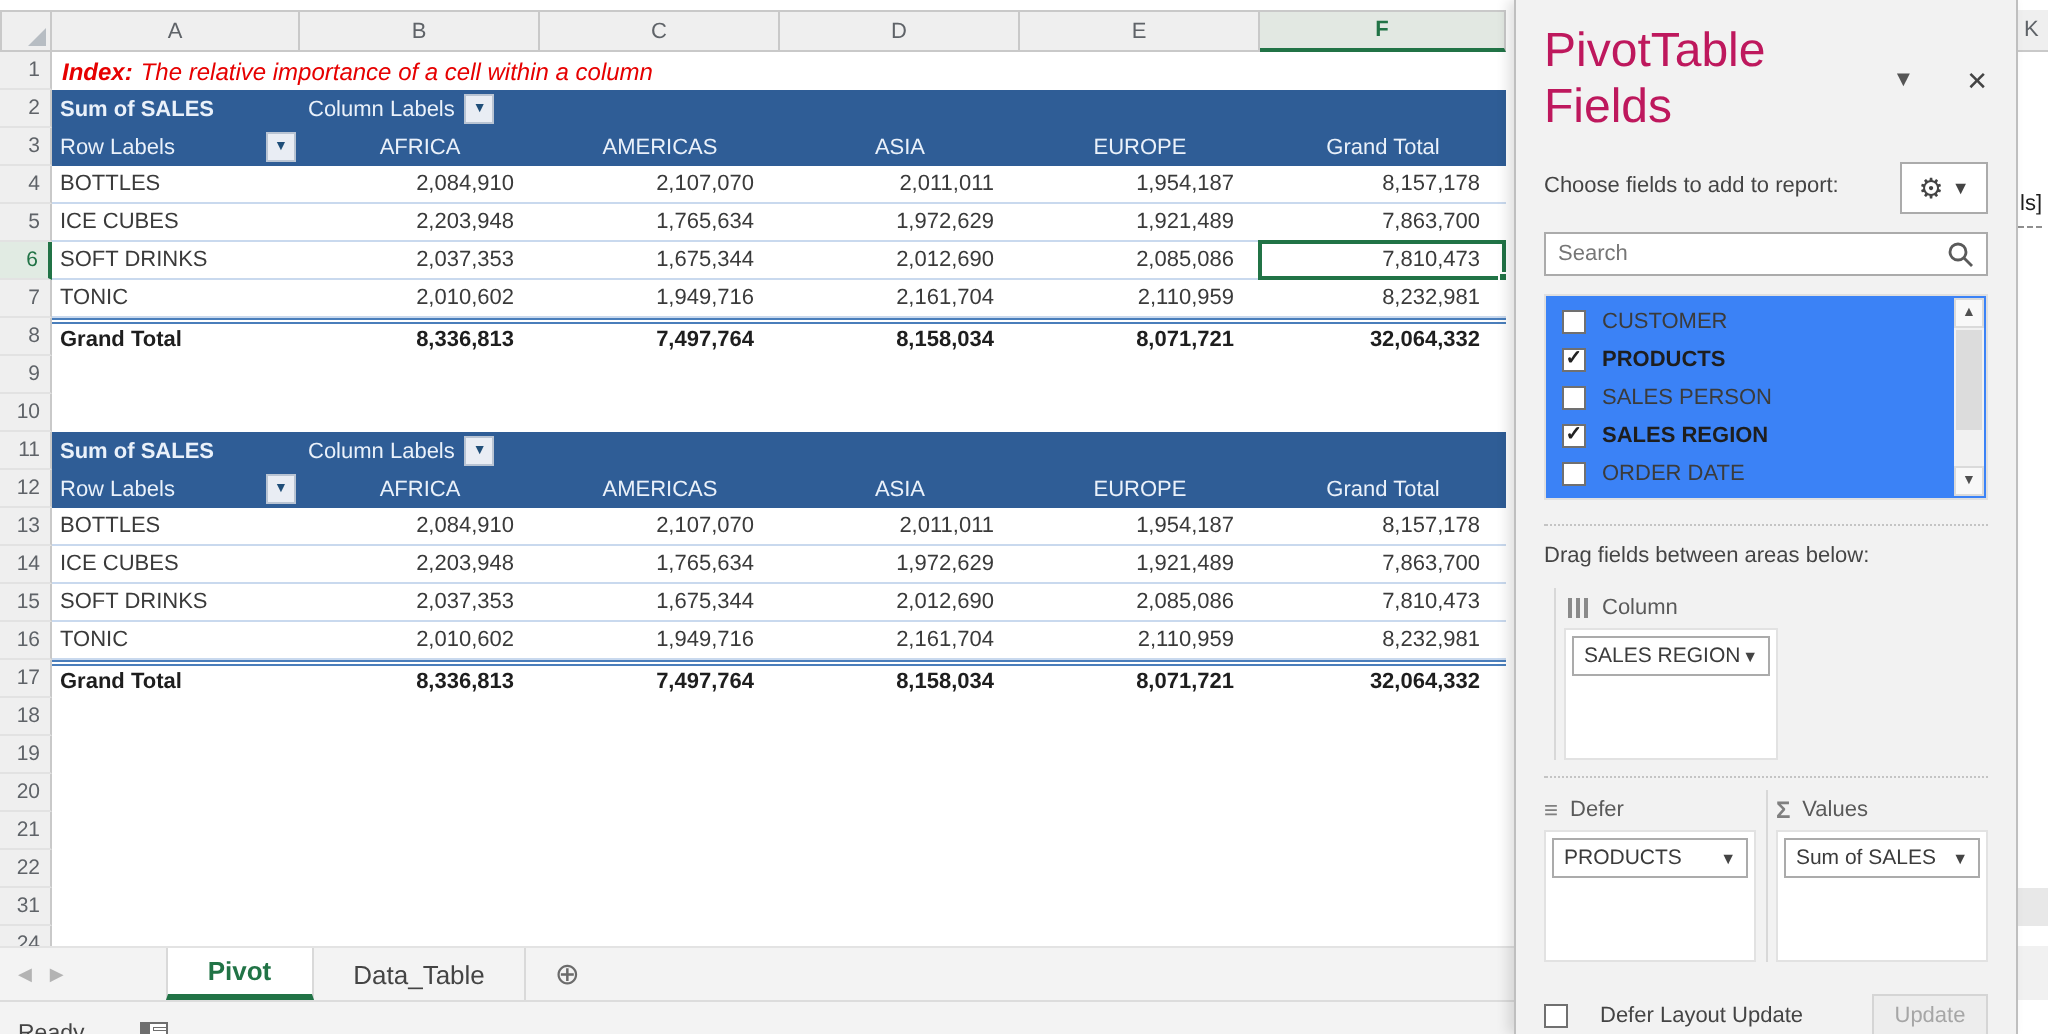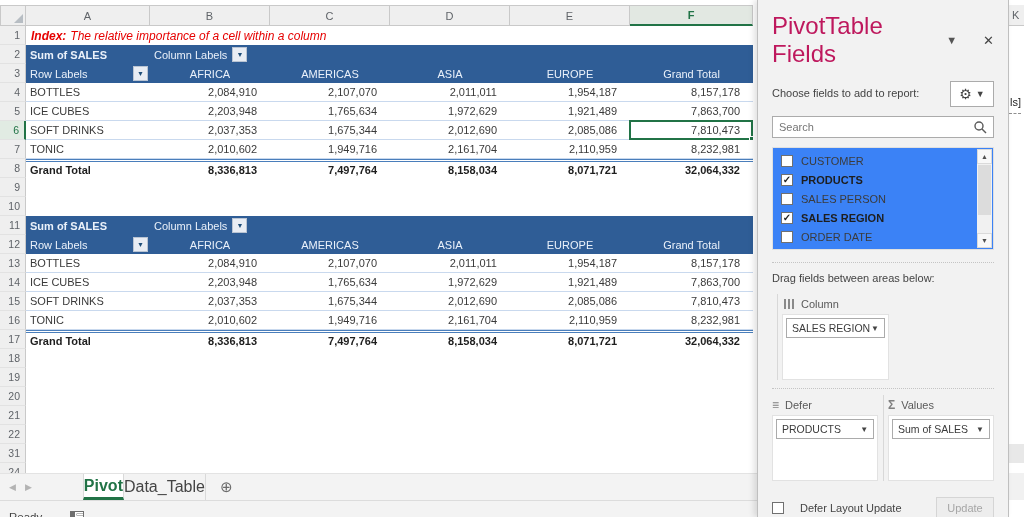--- a/index.html
+++ b/index.html
@@ -41,21 +41,21 @@
 
   #selbox { position:absolute; border:2px solid #217346; }
   #selbox .handle { position:absolute; right:-3px; bottom:-3px; width:5px; height:5px;
         background:#217346; border:1px solid #fff; }
 
   
   #tabstrip { position:absolute; left:0; top:473px; width:757px; height:27px; background:#F3F3F3;
         border-top:1px solid #E3E3E3; display:flex; align-items:stretch; }
   .navarr { color:#B3B3B3; font-size:9px; display:flex; align-items:center; padding:0 9px; }
   #tabs { display:flex; margin-left:42px; }
-  .stab { padding:0 0; display:flex; align-items:center; font-size:16px; color:#444;
+  .stab { padding:0 20px; display:flex; align-items:center; font-size:13px; color:#444;
         background:transparent; border-right:1px solid #D9D9D9; }
   .stab.active { background:#fff; color:#217346; font-weight:bold;
         border:1px solid #D9D9D9; border-top:none; border-bottom:3px solid #217346; }
   #addsheet { display:flex; align-items:center; padding:0 14px; color:#6B6B6B; font-size:15px; }
 
   
   #statusbar { position:absolute; left:0; top:500px; width:1024px; height:32px; background:#F3F3F3;
         border-top:1px solid #DCDCDC; display:flex; align-items:center; }
   #statusbar .ready { font-size:11.5px; color:#444; margin-left:9px; }
   #macroicon { margin-left:28px; width:14px; height:11px; border:1px solid #6E6E6E; position:relative; background:#fff; }

